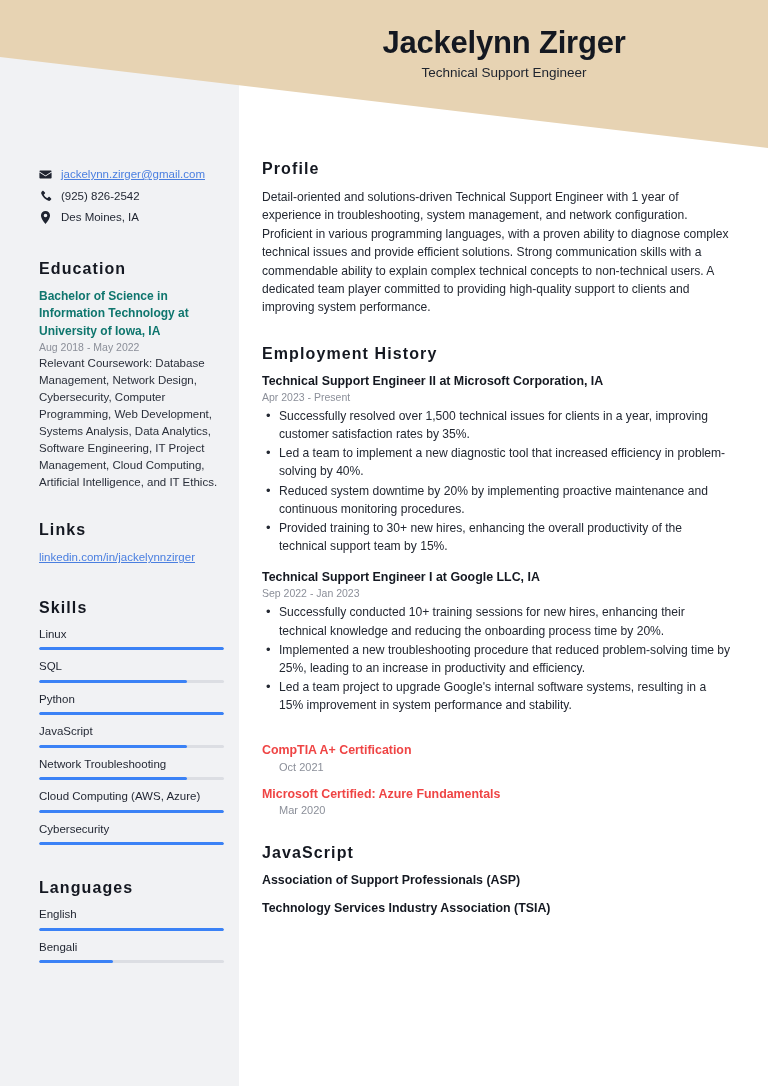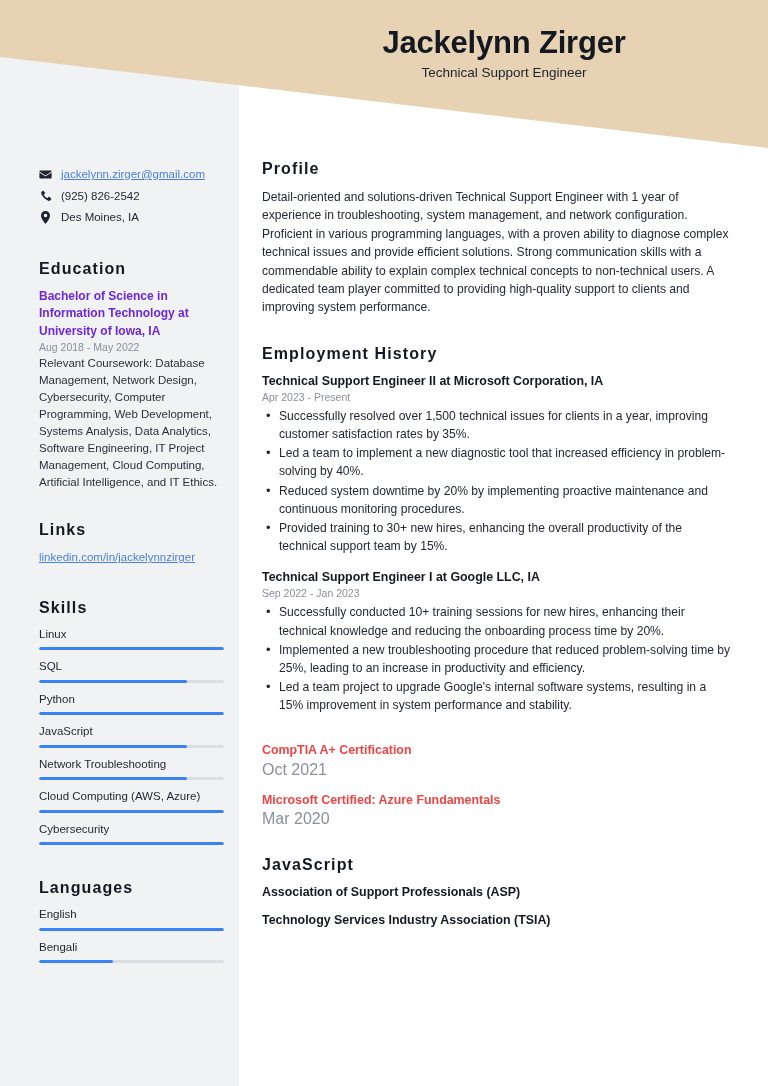--- a/index.html
+++ b/index.html
@@ -124,21 +124,21 @@
     font-weight: 700;
     letter-spacing: 1.1px;
     color: #141821;
     margin-bottom: 10px;
   }
 
   .edu-degree {
     font-size: 12px;
     font-weight: 700;
     line-height: 1.45;
-    color: #6d28d9;
+    color: #0f766e;
   }
 
   .edu-dates {
     font-size: 10.5px;
     color: #8b8f99;
     margin-top: 1px;
     margin-bottom: 2px;
   }
 
   .edu-desc {
@@ -256,23 +256,24 @@
   .cert { margin-bottom: 13px; }
 
   .cert-title {
     font-size: 12.4px;
     font-weight: 700;
     color: #ef4444;
     line-height: 1.4;
   }
 
   .cert-date {
-    font-size: 16px;
+    font-size: 11px;
     color: #8b8f99;
     margin-top: 1px;
+    margin-left: 17px;
   }
 
   .membership {
     font-size: 12.4px;
     font-weight: 700;
     color: #141821;
     line-height: 1.4;
     margin-bottom: 11px;
   }
 </style>

